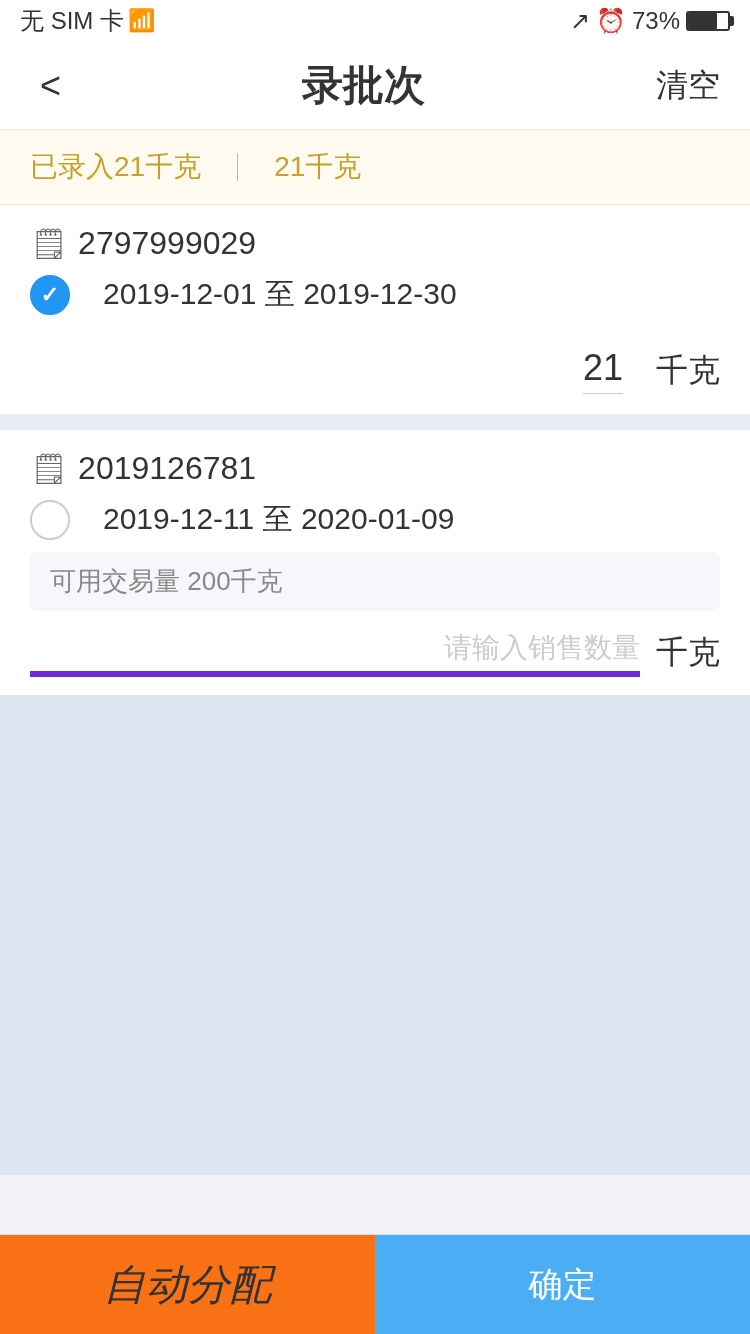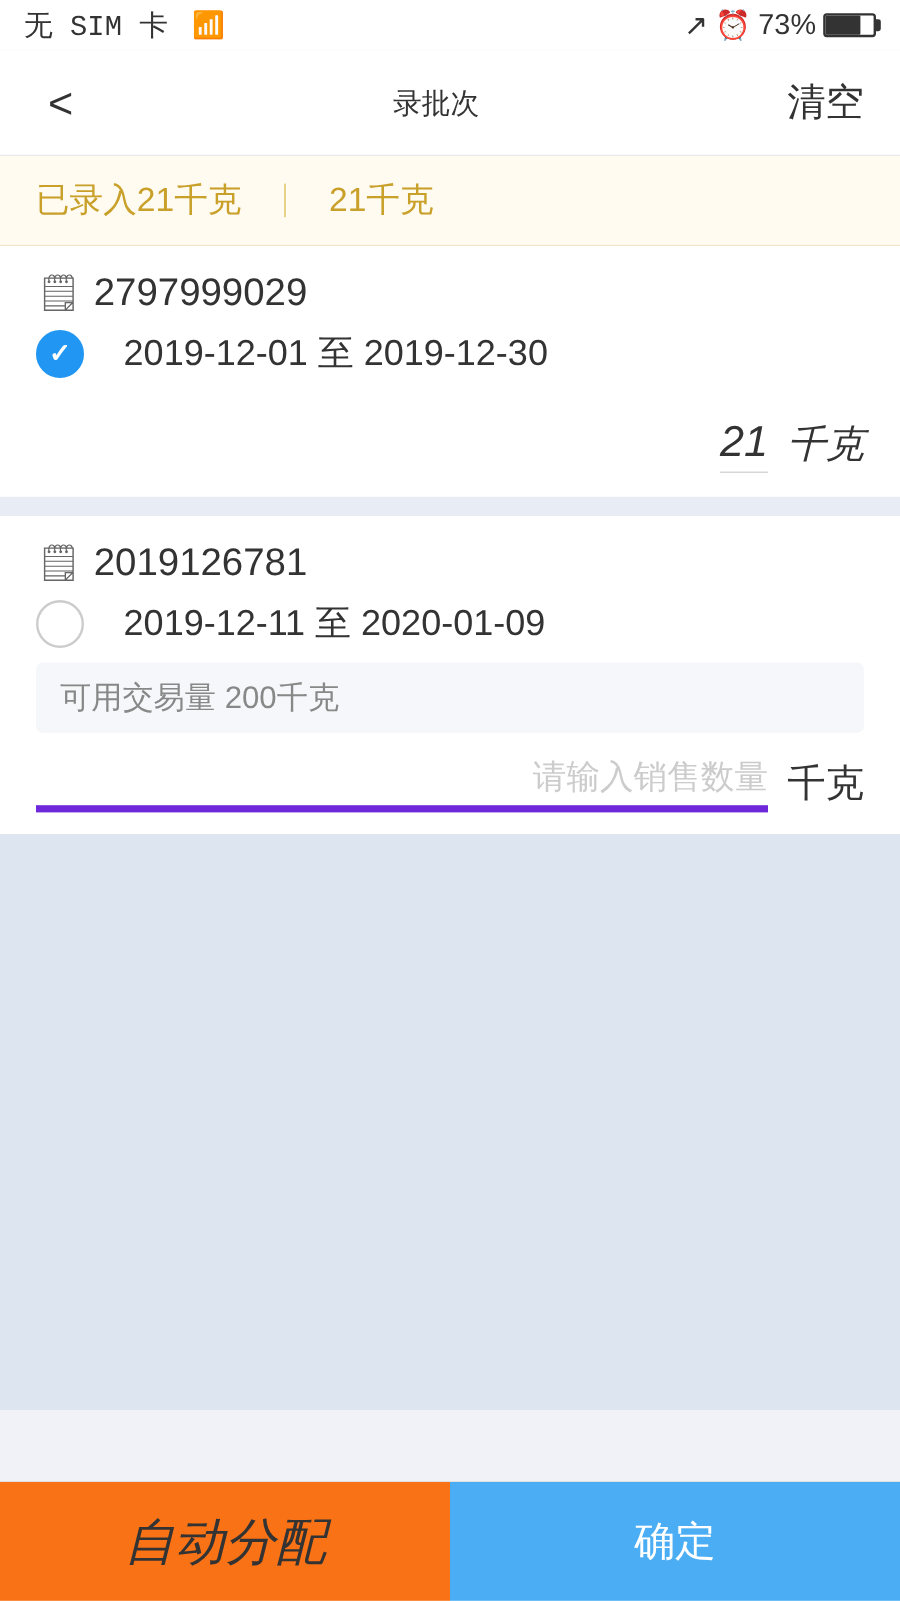--- a/index.html
+++ b/index.html
@@ -20,23 +20,22 @@
       display: flex;
       align-items: center;
       justify-content: space-between;
       padding: 0 20px;
       font-size: 24px;
       color: #333;
     }
     .status-bar-left {
       display: flex;
       align-items: center;
-      gap: 20px;
+      gap: 4px;
       font-size: 24px;
-      font-family: Liberation Mono, monospace;
     }
     .status-bar-center {
       font-size: 30px;
       font-weight: 600;
       position: absolute;
       left: 50%;
       transform: translateX(-50%);
     }
     .status-bar-right {
       display: flex;
@@ -80,22 +79,22 @@
       padding: 0 30px;
       border-bottom: 1px solid #e8e8e8;
     }
     .nav-back {
       font-size: 36px;
       color: #333;
       cursor: pointer;
       padding: 10px;
     }
     .nav-title {
-      font-size: 24px;
-      font-weight: 400;
+      font-size: 41px;
+      font-weight: 700;
       color: #333;
       text-align: right;
     }
     .nav-action {
       font-size: 32px;
       color: #333;
       cursor: pointer;
     }
 
     
@@ -183,23 +182,22 @@
       margin-right: 0;
     }
 
     
     .amount-row {
       display: flex;
       align-items: center;
       justify-content: flex-end;
       padding: 20px 30px;
       background: #fff;
-      gap: 16px;
+      gap: 33px;
       border-top: none;
-      font-style: italic;
     }
     .amount-input {
       font-size: 36px;
       color: #333;
       font-weight: 500;
       text-align: right;
       border: none;
       outline: none;
       background: transparent;
       min-width: 80px;

